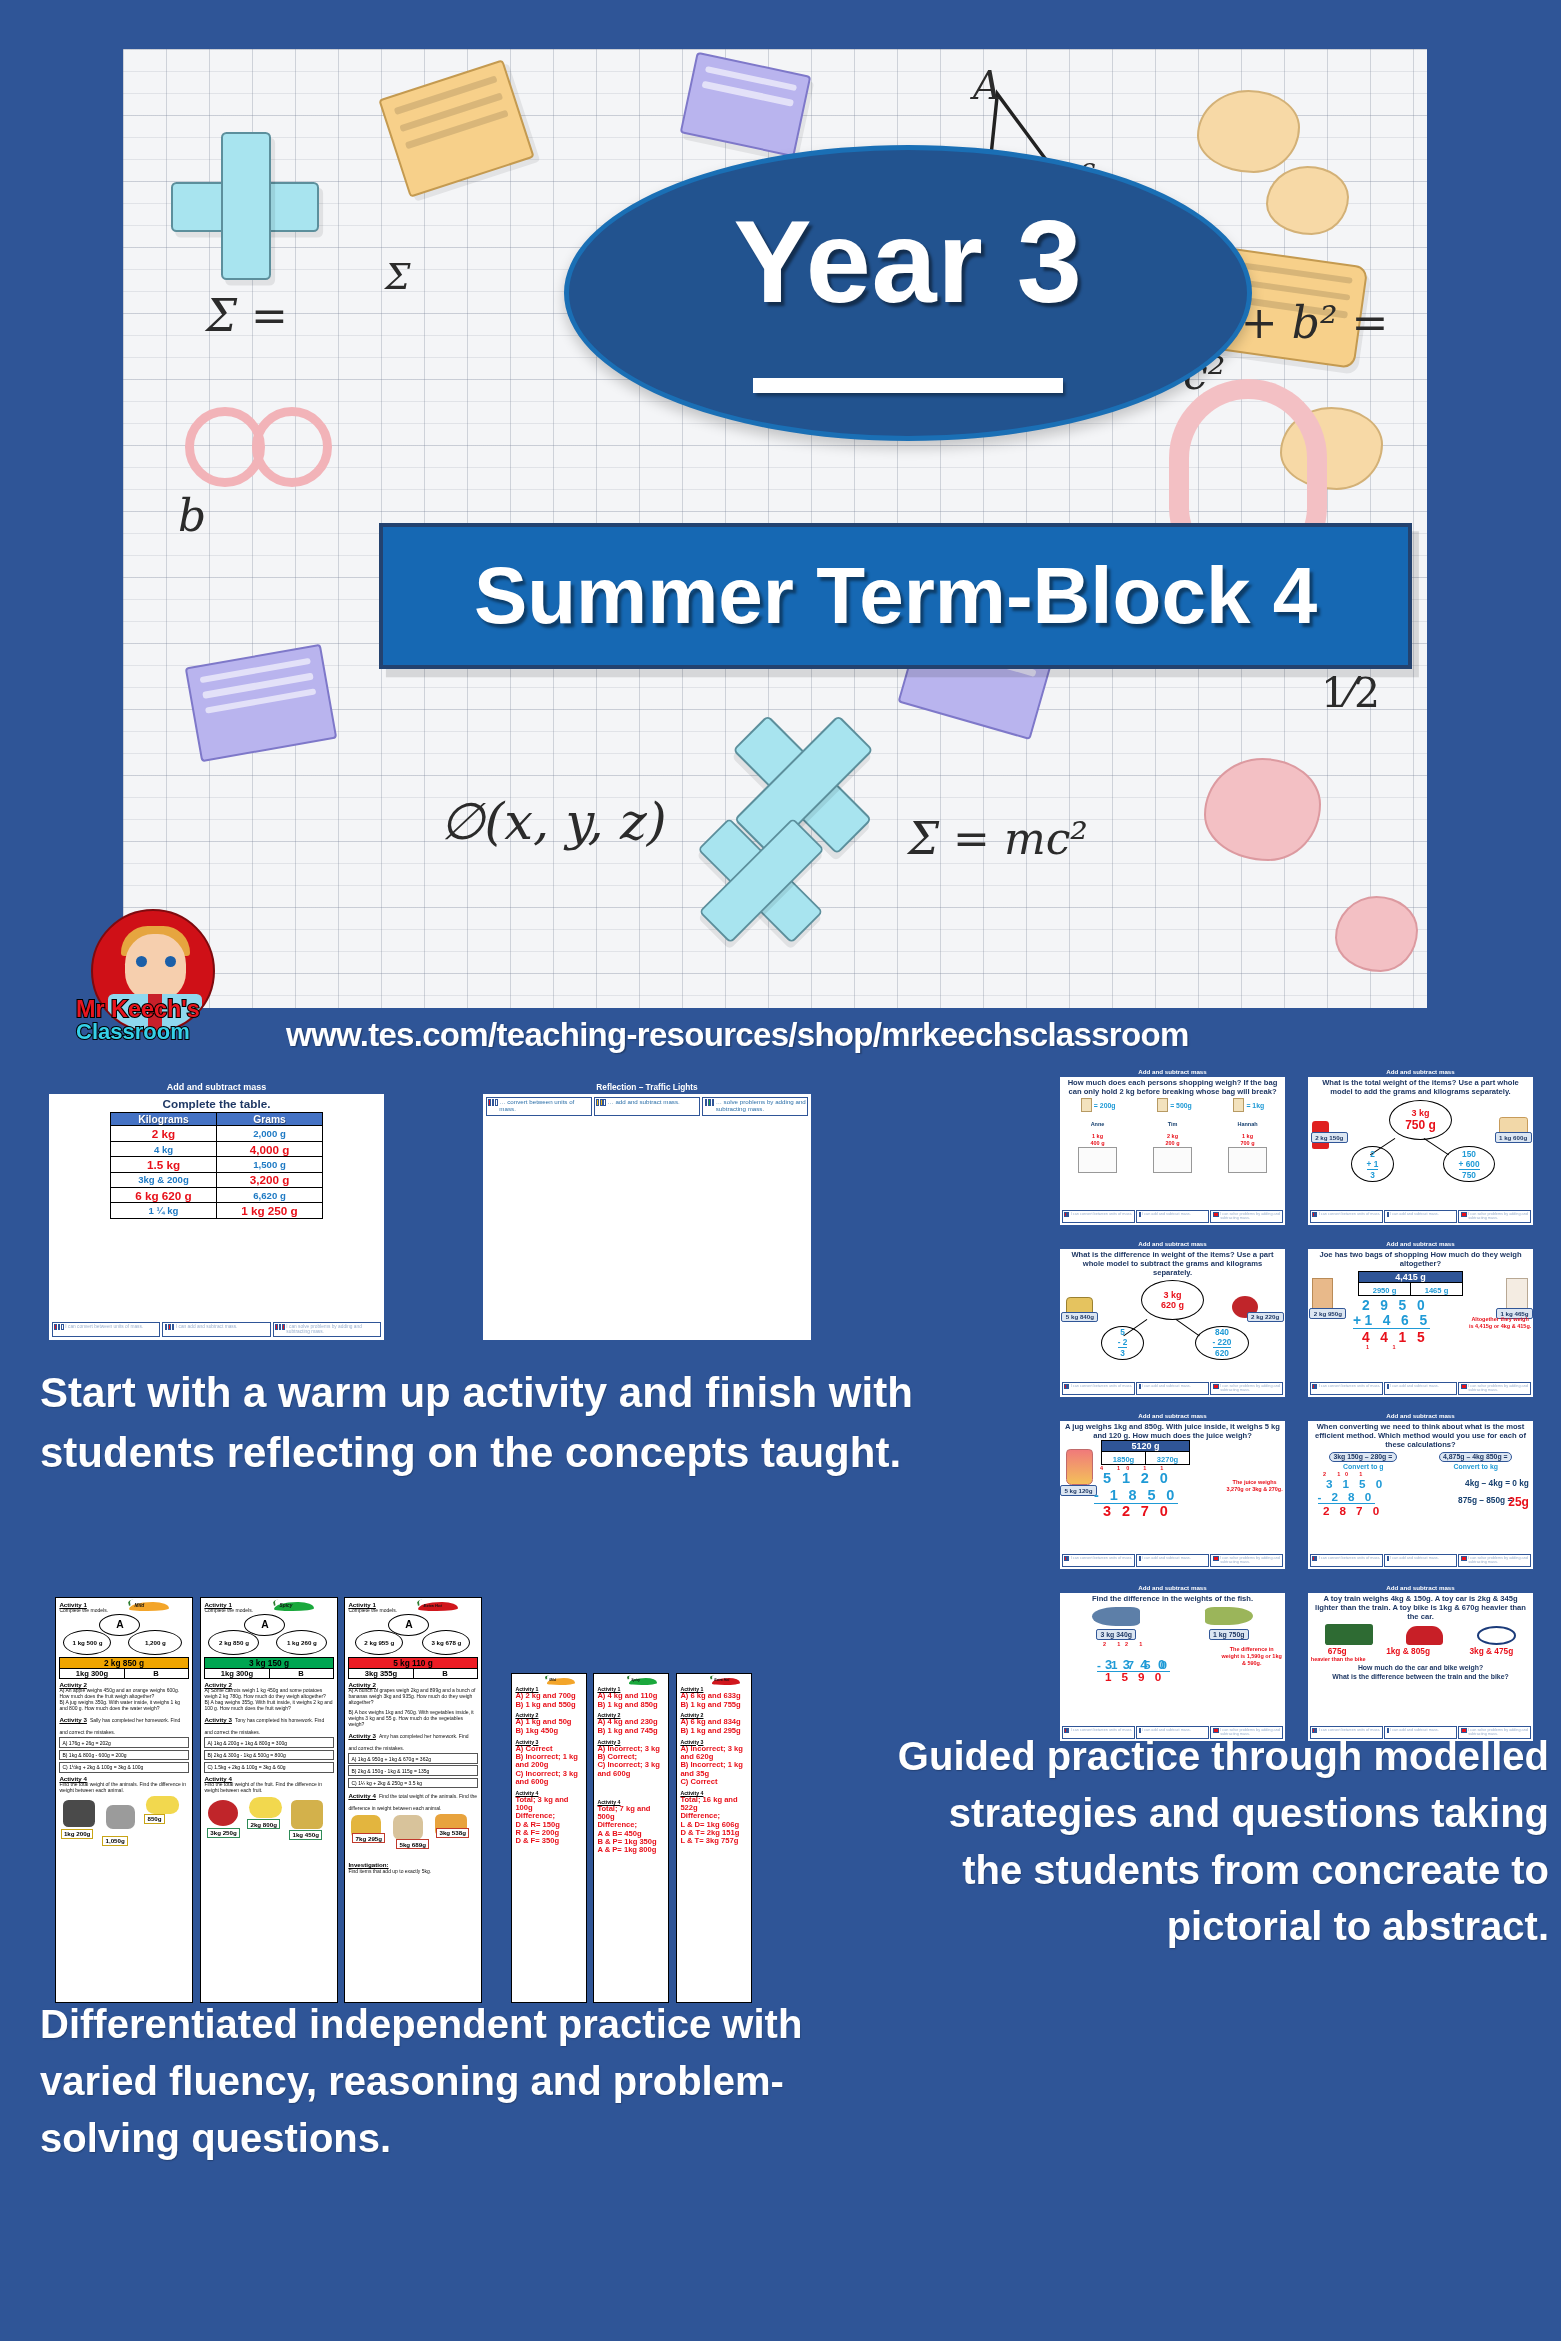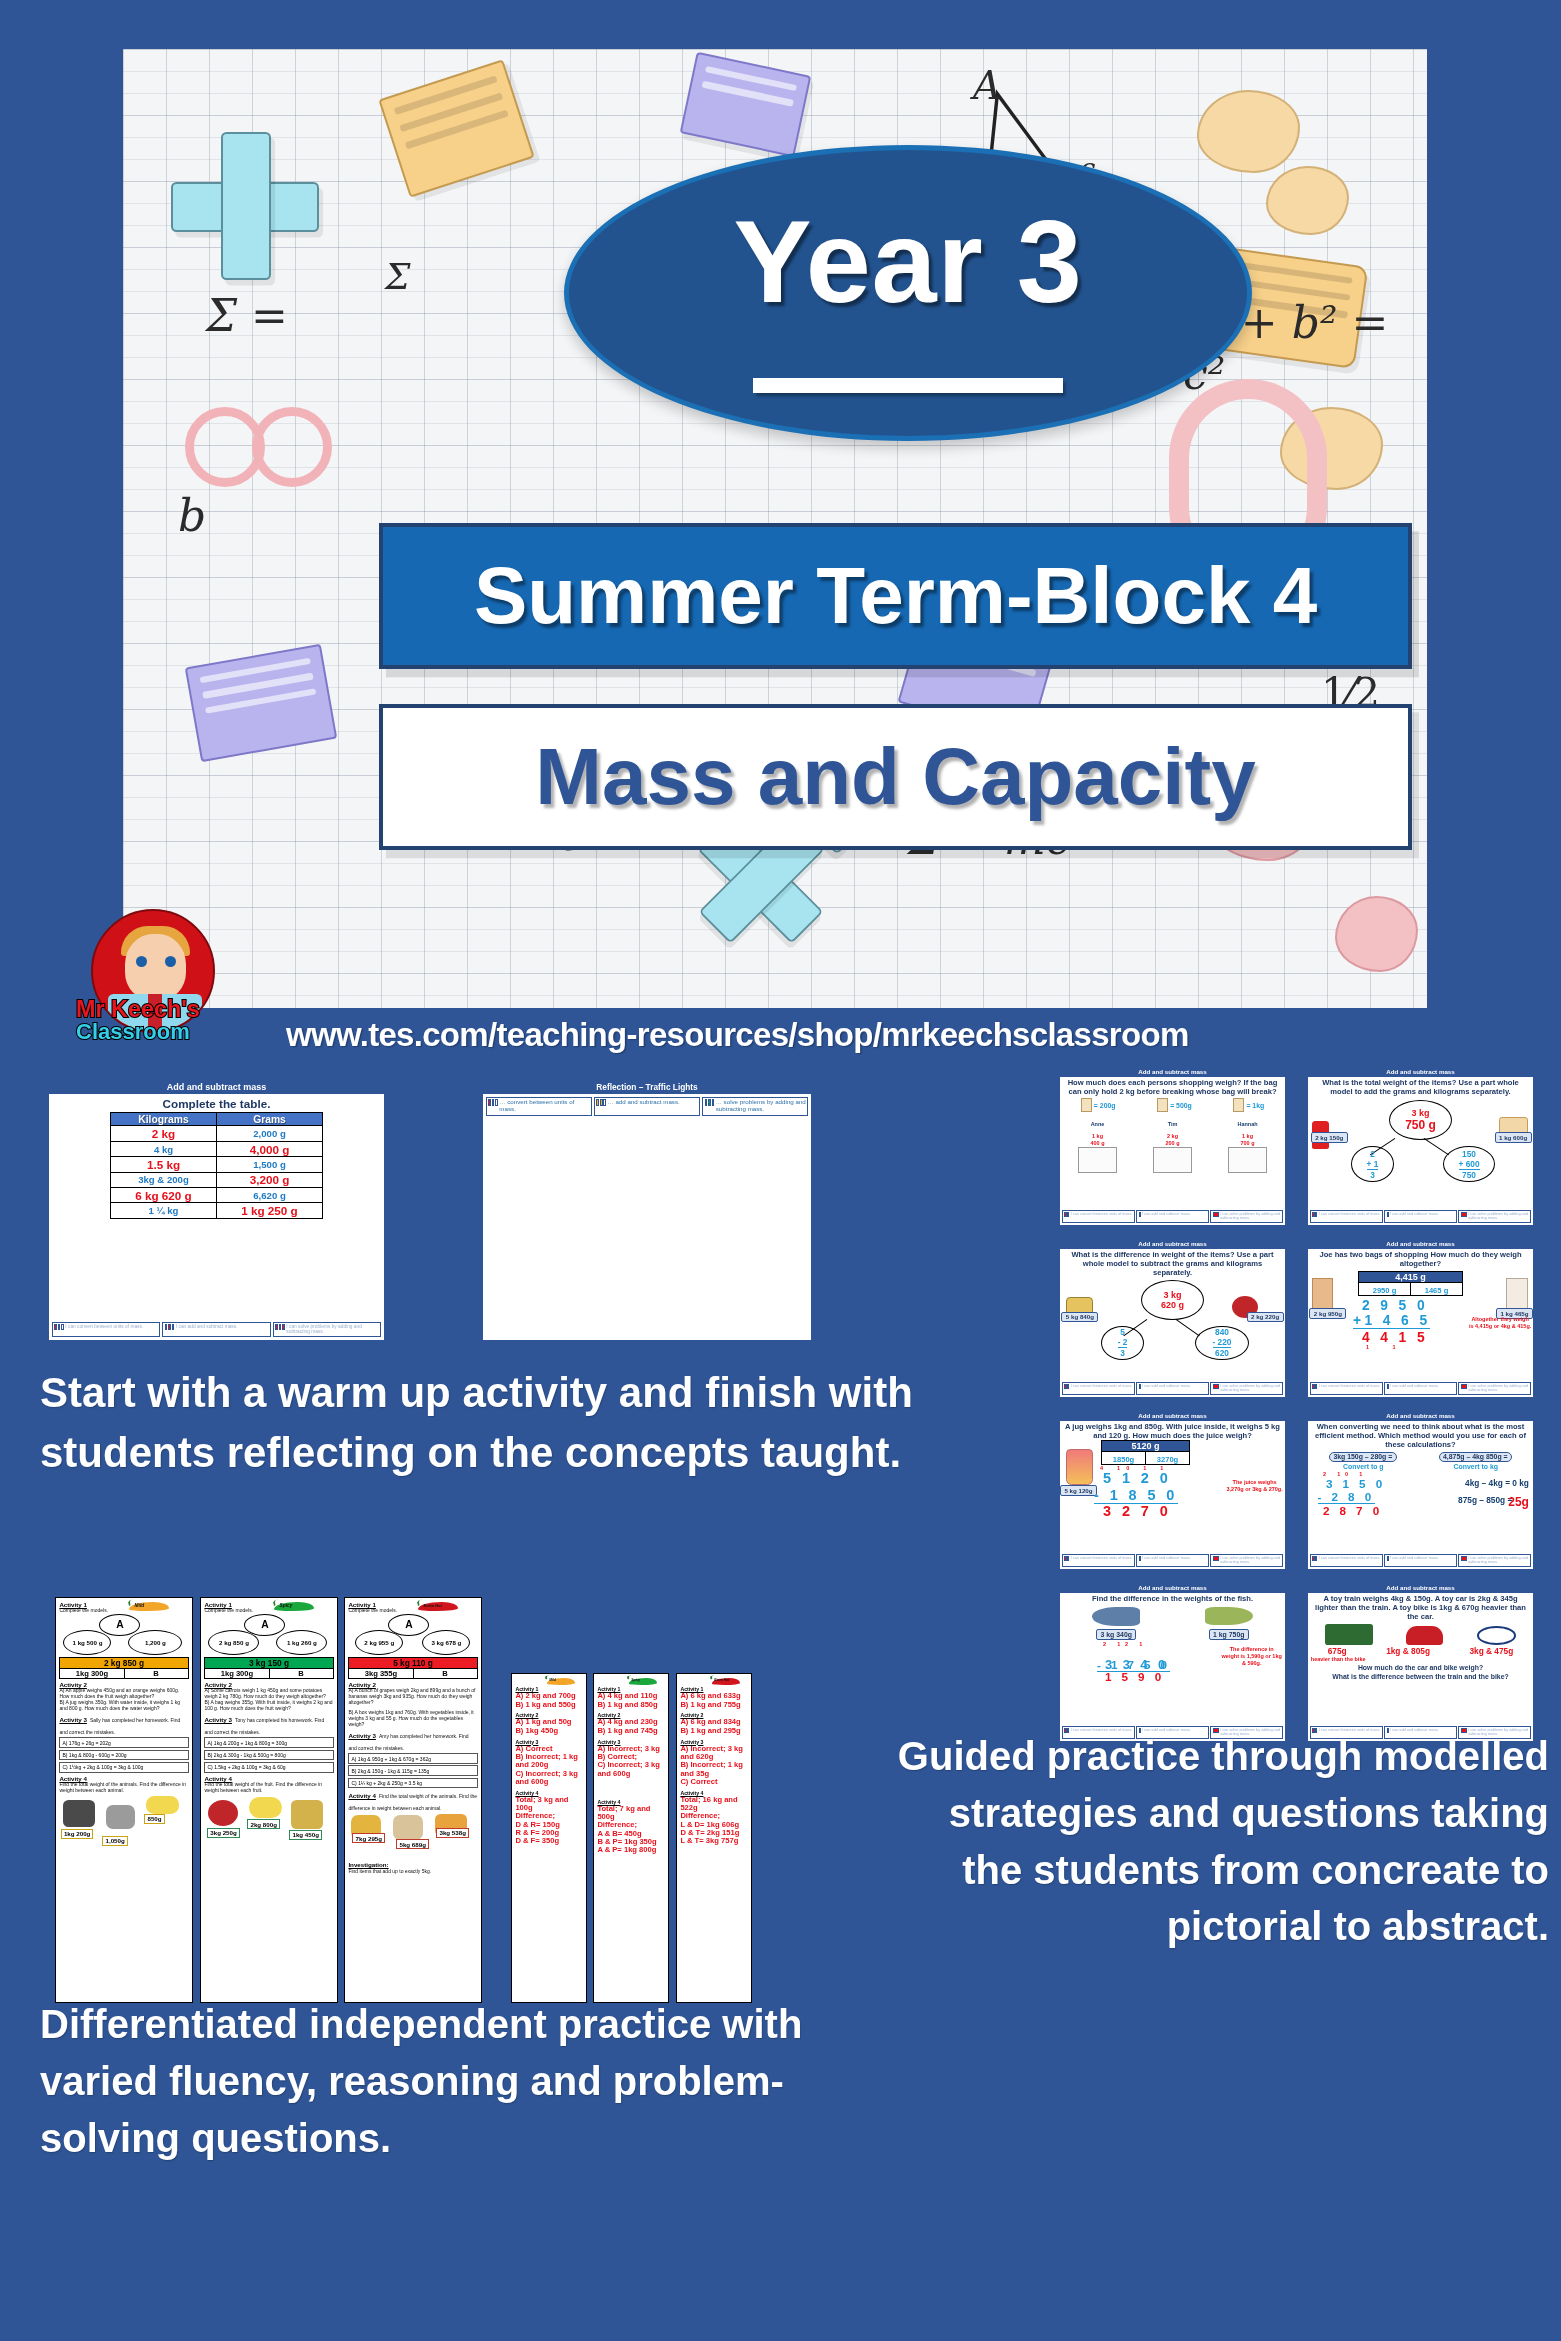--- a/index.html
+++ b/index.html
@@ -270,23 +270,20 @@
 
   <div class="year-oval">
     <div class="t">Year 3</div>
     <div class="rule"></div>
   </div>
 
   <div class="band-blue">
     <div class="t">Summer Term-Block 4</div>
   </div>
 
-  <div class="band-white">
-    <div class="t">Mass and Capacity</div>
-  </div>
 </div>
 
 <div class="urlbar">
   <div class="u">www.tes.com/teaching-resources/shop/mrkeechsclassroom</div>
 </div>
 
 <div class="logo">
   <div class="disc">
     <div class="hair"></div>
     <div class="face"></div>

